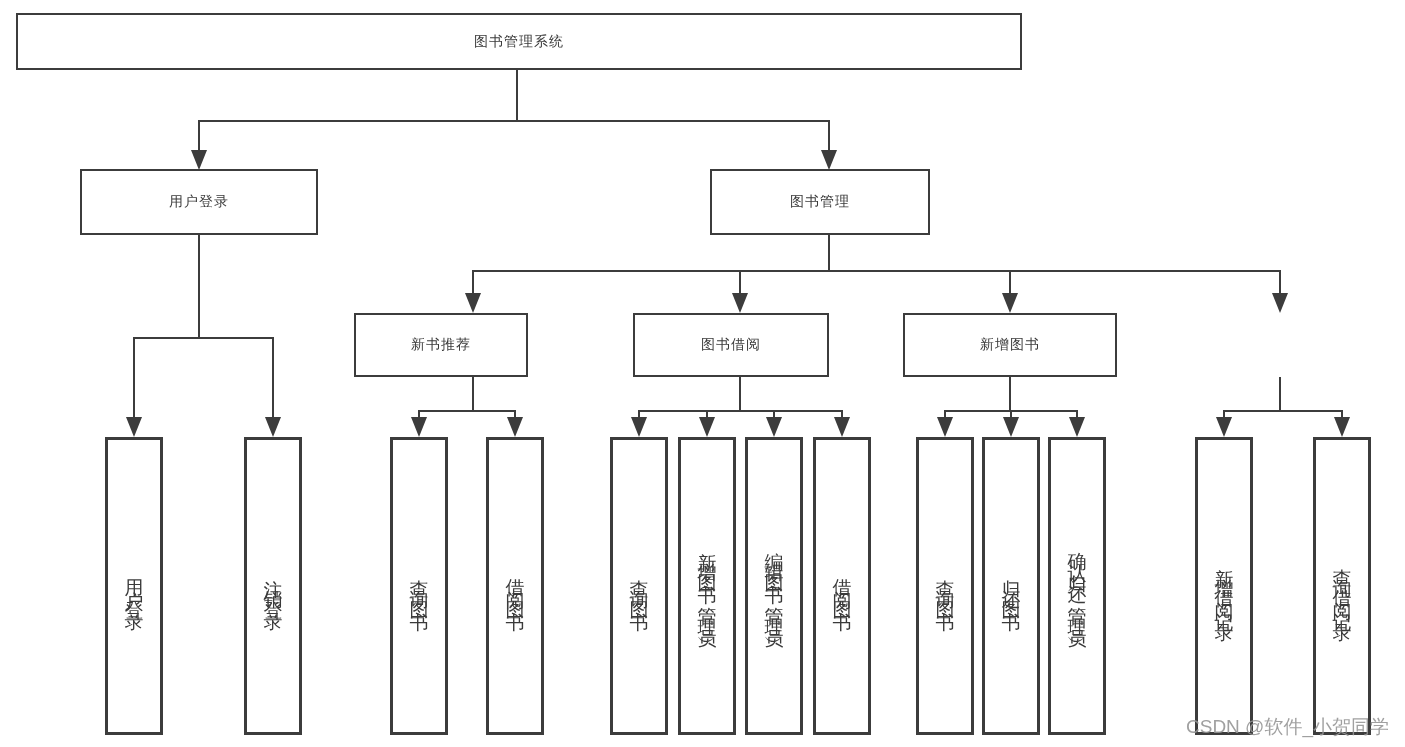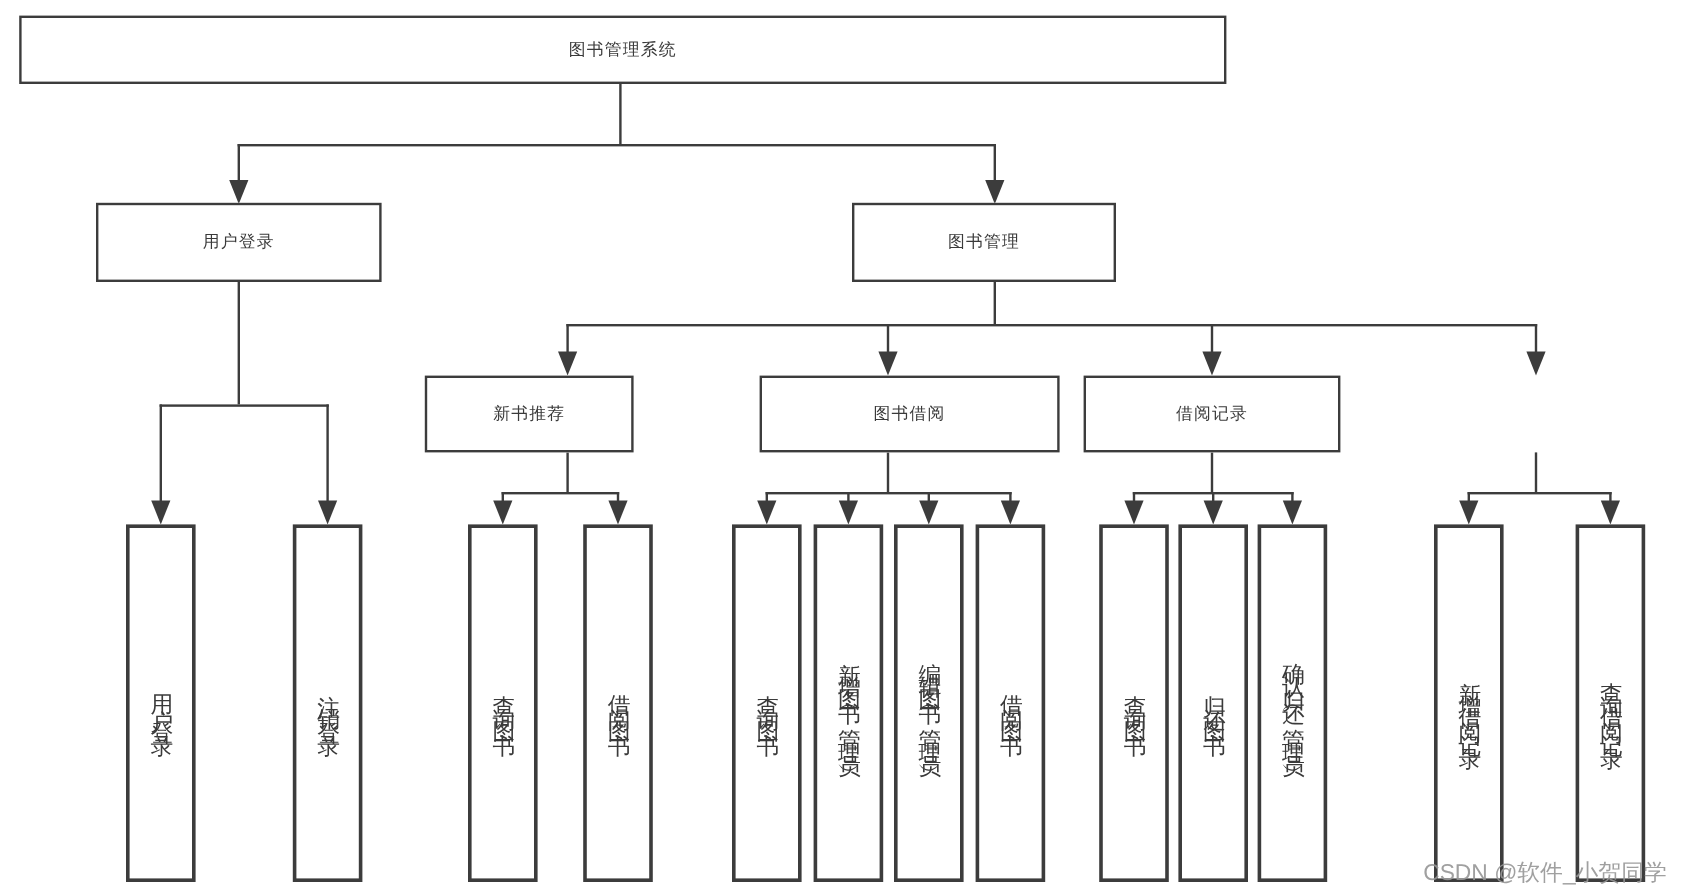--- a/index.html
+++ b/index.html
@@ -66,25 +66,25 @@
   <div class="box h" style="left:80px; top:169px; width:238px; height:66px;">
     <span>用户登录</span>
   </div>
   <div class="box h" style="left:710px; top:169px; width:220px; height:66px;">
     <span>图书管理</span>
   </div>
 
   <div class="box h" style="left:354px; top:313px; width:174px; height:64px;">
     <span>新书推荐</span>
   </div>
-  <div class="box h" style="left:633px; top:313px; width:250px; height:64px;">
+  <div class="box h" style="left:633px; top:313px; width:196px; height:64px;">
     <span>图书借阅</span>
   </div>
   <div class="box h" style="left:903px; top:313px; width:214px; height:64px;">
-    <span>借阅记录</span>
+    <span>新增图书</span>
   </div>
 
   <div class="box v" style="left:105px;">
     <span class="vtext">用户登录</span>
   </div>
   <div class="box v" style="left:244px;">
     <span class="vtext">注销登录</span>
   </div>
 
   <div class="box v" style="left:390px;">

